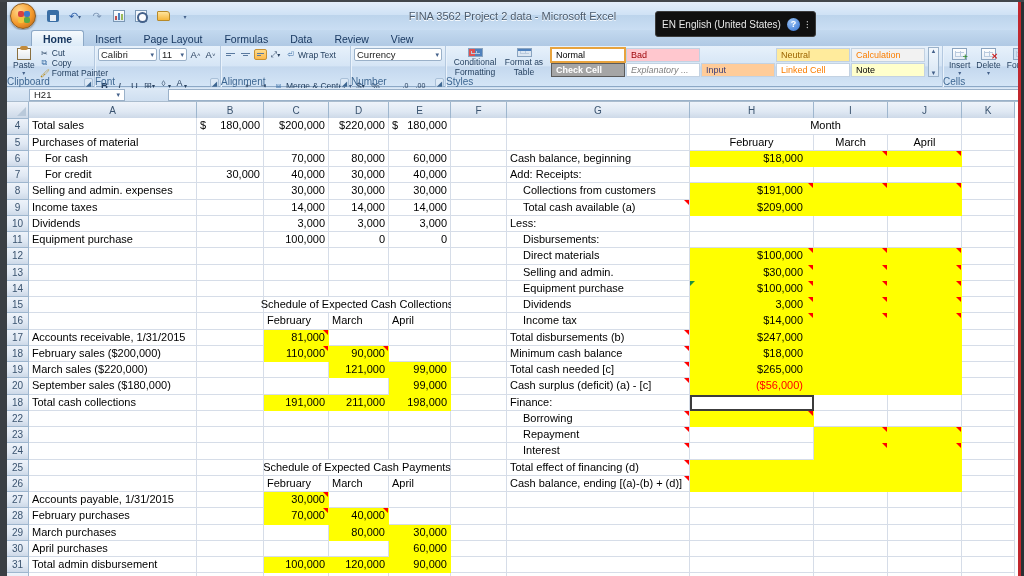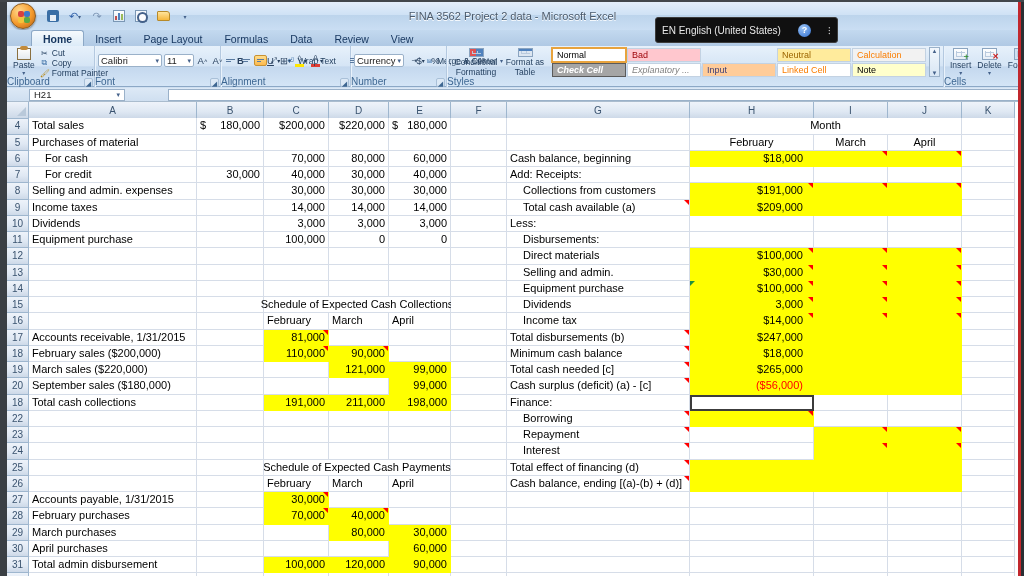--- a/index.html
+++ b/index.html
@@ -27,22 +27,22 @@
   .icon-save { width:12px; height:12px; background:#3a6ea5; border-radius:2px; position:relative; }
   .icon-save::after { content:""; position:absolute; left:3px; top:5px; width:6px; height:6px; background:#e8eef5; }
   .icon-chartqat { width:12px; height:12px; background:linear-gradient(#fff,#dce8f5); border:1px solid #7a97b5; display:flex; align-items:flex-end; gap:1px; padding:1px; }
   .icon-chartqat i { width:2px; background:#c0504d; }
   .icon-chartqat i:nth-child(2){ background:#4f81bd; height:7px!important; }
   .icon-chartqat i:nth-child(3){ background:#9bbb59; }
   .icon-pp { width:12px; height:12px; background:#f4f8fc; border:1px solid #7a97b5; position:relative; }
   .icon-pp::after{ content:""; position:absolute; right:-2px; bottom:-2px; width:7px; height:7px; border:2px solid #44618a; border-radius:50%; background:rgba(255,255,255,.6); }
   .icon-folder { width:13px; height:10px; background:linear-gradient(#ffe49c,#f5b73d); border:1px solid #b78a2a; border-radius:1px 3px 1px 1px; }
   .title-text { flex:1; text-align:center; font-size:11px; color:#4a5a6c; text-shadow:0 1px 0 #fff; white-space:nowrap; overflow:hidden; }
-  .langbar { position:absolute; left:655px; top:17px; height:20px; background:#101010; border:1px solid #3c3c3c;
-    border-radius:3px; display:flex; align-items:center; padding:12px 6px; gap:17px; z-index:60; }
+  .langbar { position:absolute; left:655px; top:11px; height:20px; background:#101010; border:1px solid #3c3c3c;
+    border-radius:3px; display:flex; align-items:center; padding:12px 6px; gap:6px; z-index:60; }
   .langbar .lt { color:#e8e8e8; font-size:10px; white-space:nowrap; }
   .langbar .help { width:13px; height:13px; border-radius:50%; background:radial-gradient(circle at 35% 30%, #9cc4f5, #2f6fd0); color:#fff; font-size:9px; display:flex; align-items:center; justify-content:center; font-weight:bold; }
   .langbar .opts { color:#cfcfcf; font-size:10px; }
 
   
   .tabrow { position:absolute; left:7px; top:30px; width:1014px; height:16px; background:linear-gradient(#c3d9ef,#b0c9e4); display:flex; align-items:flex-end; padding-left:24px; }
   .rtab { font-size:10.5px; color:#15355e; padding:2px 11px 1px; border-radius:3px 3px 0 0; white-space:nowrap; }
   .rtab.active { background:linear-gradient(#f6fafd,#dcebf8); border:1px solid #8ca8c6; border-bottom:none; color:#15355e; font-weight:bold; }
 
   
@@ -52,21 +52,21 @@
   .rgroup { position:relative; height:41px; border-right:1px solid #b4c9e0; box-shadow:1px 0 0 #e9f2fb; padding:1px 3px 10px; }
   .rg-label { position:absolute; bottom:0; left:0; right:0; text-align:left; font-size:10px; color:#3e6792; }
   .launcher { position:absolute; bottom:0px; right:1px; width:9px; height:9px; font-size:7px; color:#3e6792; line-height:9px; text-align:center; border:1px solid #a9c0d8; border-radius:2px; background:#dce9f6; }
   .rg-inner { display:flex; height:31px; }
   .bigbtn { display:flex; flex-direction:column; align-items:center; justify-content:flex-start; font-size:8.5px; color:#1f3b5b; padding:1px 3px; border-radius:3px; text-align:center; line-height:1.1; }
   .clip-icon { width:14px; height:17px; background:linear-gradient(#fdfdfd,#e4e9ef); border:1px solid #8a7040; position:relative; margin-bottom:1px; }
   .clip-icon::before { content:""; position:absolute; left:2px; top:-3px; width:8px; height:4px; background:#c28a3a; border-radius:2px; }
   .smallcol { display:flex; flex-direction:column; justify-content:space-between; padding:1px 0; }
   .sbtn { display:flex; align-items:center; gap:3px; font-size:8.5px; color:#1f3b5b; padding:0 2px; border-radius:2px; height:10px; white-space:nowrap; }
   .si { font-size:8px; width:9px; text-align:center; }
-  .fontgrp-rows, .algn-rows, .num-rows { display:flex; flex-direction:row; gap:10px; padding-top:7px; }
+  .fontgrp-rows, .algn-rows, .num-rows { display:flex; flex-direction:column; gap:18px; padding-top:1px; }
   .frow1 { display:flex; gap:2px; align-items:center; }
   .combo { background:#fff; border:1px solid #9ab1c9; border-radius:2px; font-size:9.5px; color:#222; display:flex; align-items:center; justify-content:space-between; padding:0 2px; height:13px; }
   .combo .arr { font-size:7px; color:#44618a; margin-left:2px; }
   .tbtn { min-width:13px; height:13px; font-size:9.5px; color:#29415f; display:flex; align-items:center; justify-content:center; border-radius:2px; padding:0 1px; }
   .cbar { display:flex; flex-direction:column; align-items:center; line-height:1; }
   .cbar .bar { width:9px; height:3px; margin-top:1px; }
   .algn-ic { width:13px; height:11px; display:flex; flex-direction:column; justify-content:center; gap:1px; padding:0 2px; border-radius:2px; }
   .algn-ic i { height:1px; background:#5a7aa0; display:block; }
   .algn-ic.l i:nth-child(2n){ width:60%; } .algn-ic.c i:nth-child(2n){ width:60%; margin:0 auto; }
   .algn-ic.r i:nth-child(2n){ width:60%; margin-left:auto; }
@@ -328,21 +328,21 @@
         <div class="bigbtn" style="width:46px">
           <span class="cellbtn-icon" style="background:linear-gradient(#4f81bd 30%,#dce6f1 30%)"></span>
           <span>Format as Table</span>
         </div>
         <div class="gallery">
             <div class="gi selfr" style="background: rgb(255, 255, 255); color: rgb(0, 0, 0);">Normal</div>
             <div class="gi" style="background: rgb(255, 199, 206); color: rgb(156, 0, 6);">Bad</div>
             <div class="gi" style="background: rgb(198, 239, 206); color: rgb(0, 97, 0); margin-top: 20px;">Good</div>
             <div class="gi" style="background: rgb(255, 235, 156); color: rgb(156, 101, 0);">Neutral</div>
             <div class="gi" style="background: rgb(242, 242, 242); color: rgb(250, 125, 0);">Calculation</div>
-            <div class="gi" style="background: rgb(165, 165, 165); color: rgb(255, 255, 255); font-weight: bold; border: 1px solid rgb(90, 90, 90); font-style: italic;">Check Cell</div>
+            <div class="gi" style="background: rgb(165, 165, 165); color: rgb(255, 255, 255); font-weight: bold; border: 1px solid rgb(90, 90, 90);">Check Cell</div>
             <div class="gi" style="background: rgb(255, 255, 255); color: rgb(127, 127, 127); font-style: italic;">Explanatory ...</div>
             <div class="gi" style="background: rgb(255, 204, 153); color: rgb(63, 63, 118);">Input</div>
             <div class="gi" style="background: rgb(255, 255, 255); color: rgb(250, 125, 0);">Linked Cell</div>
             <div class="gi" style="background: rgb(255, 255, 204); color: rgb(0, 0, 0);">Note</div>
           </div>
         <div class="gscroll">
             <span>▲</span>
             <span>▼</span>
           </div>
       </div>

